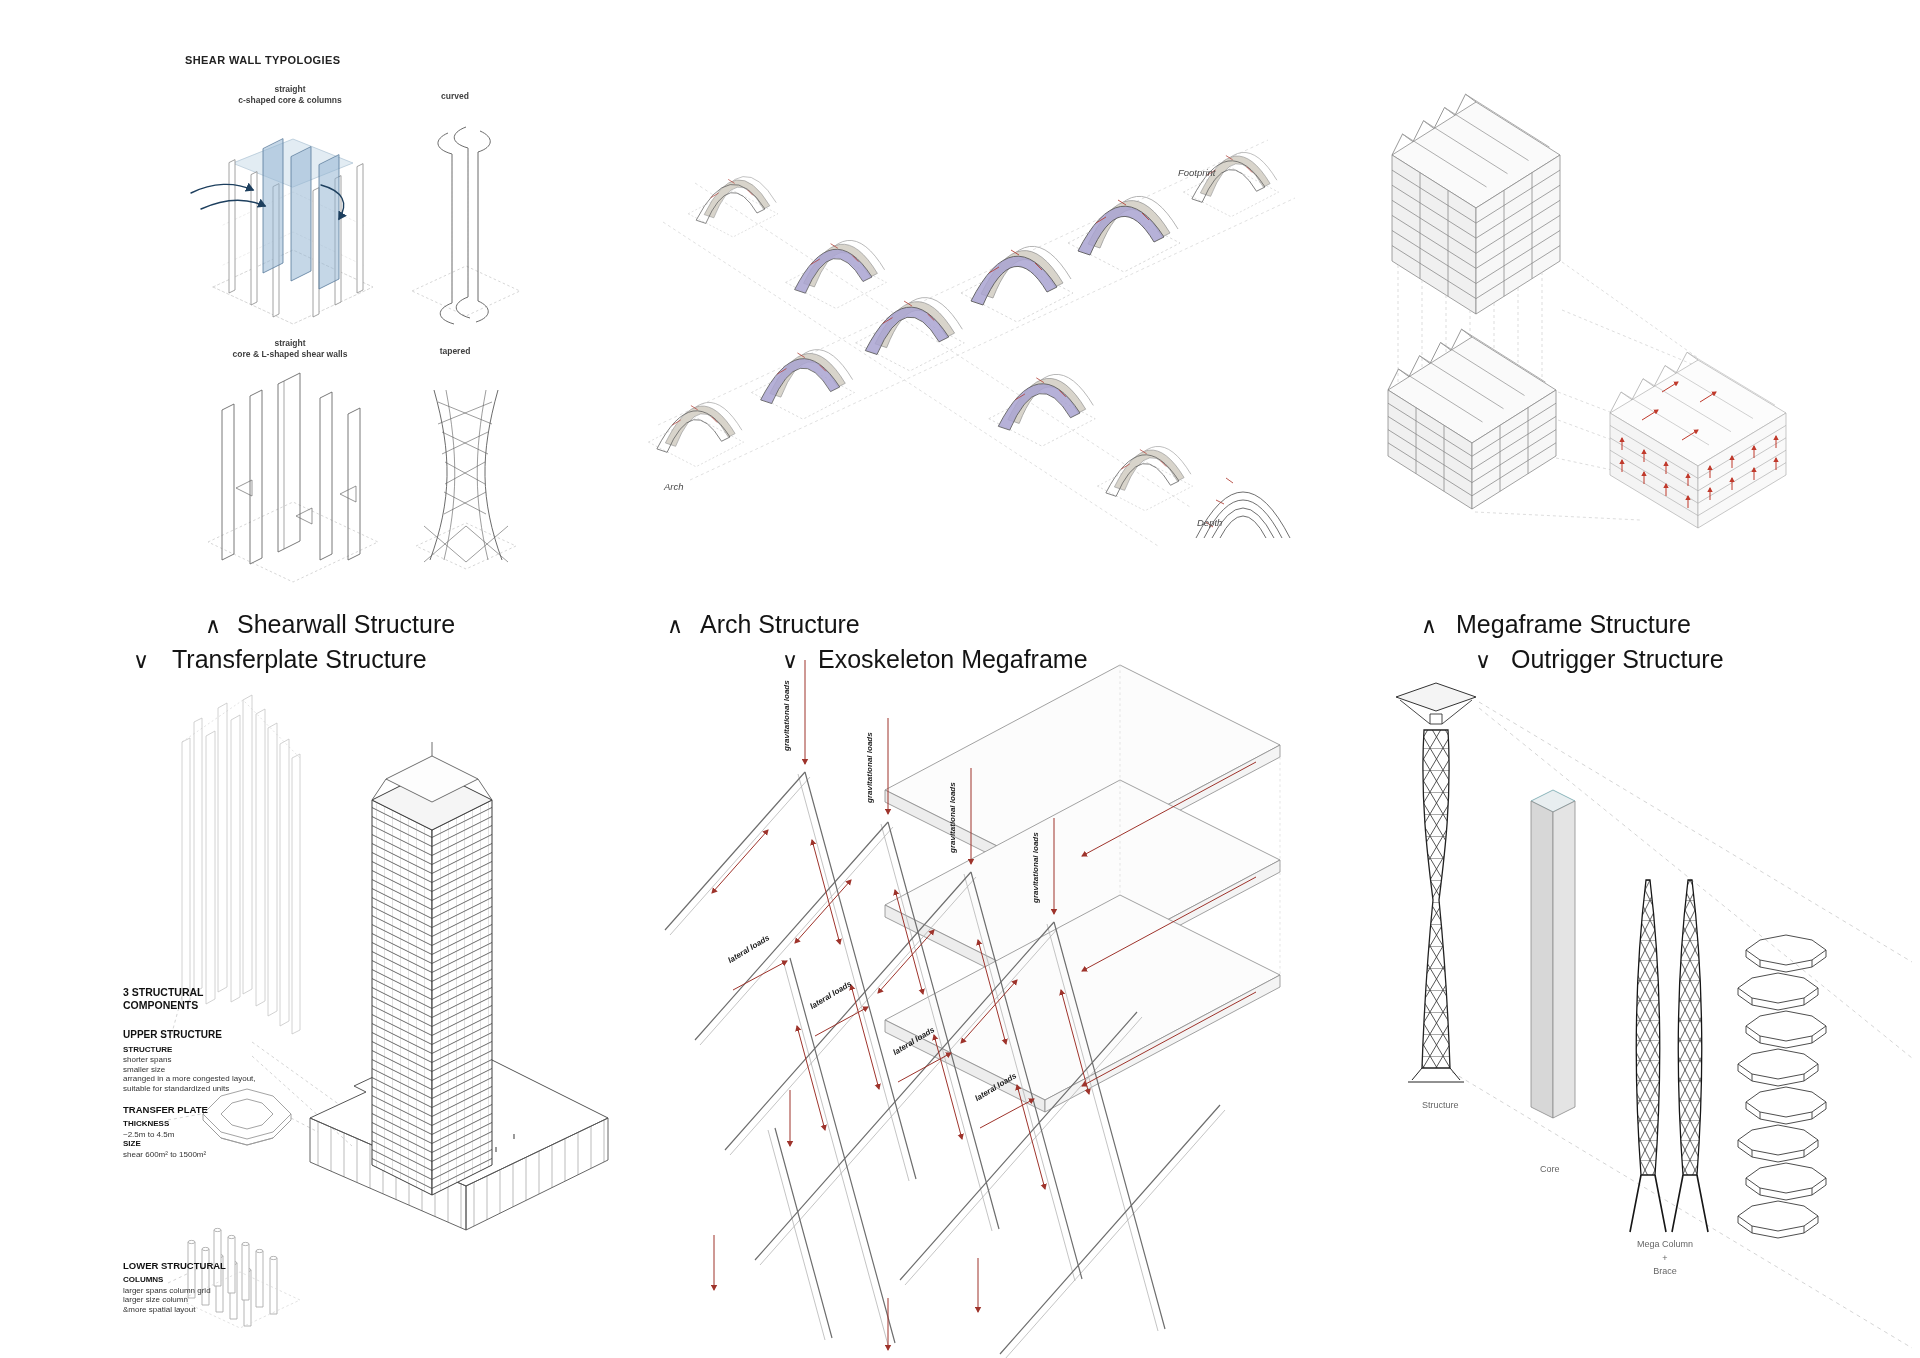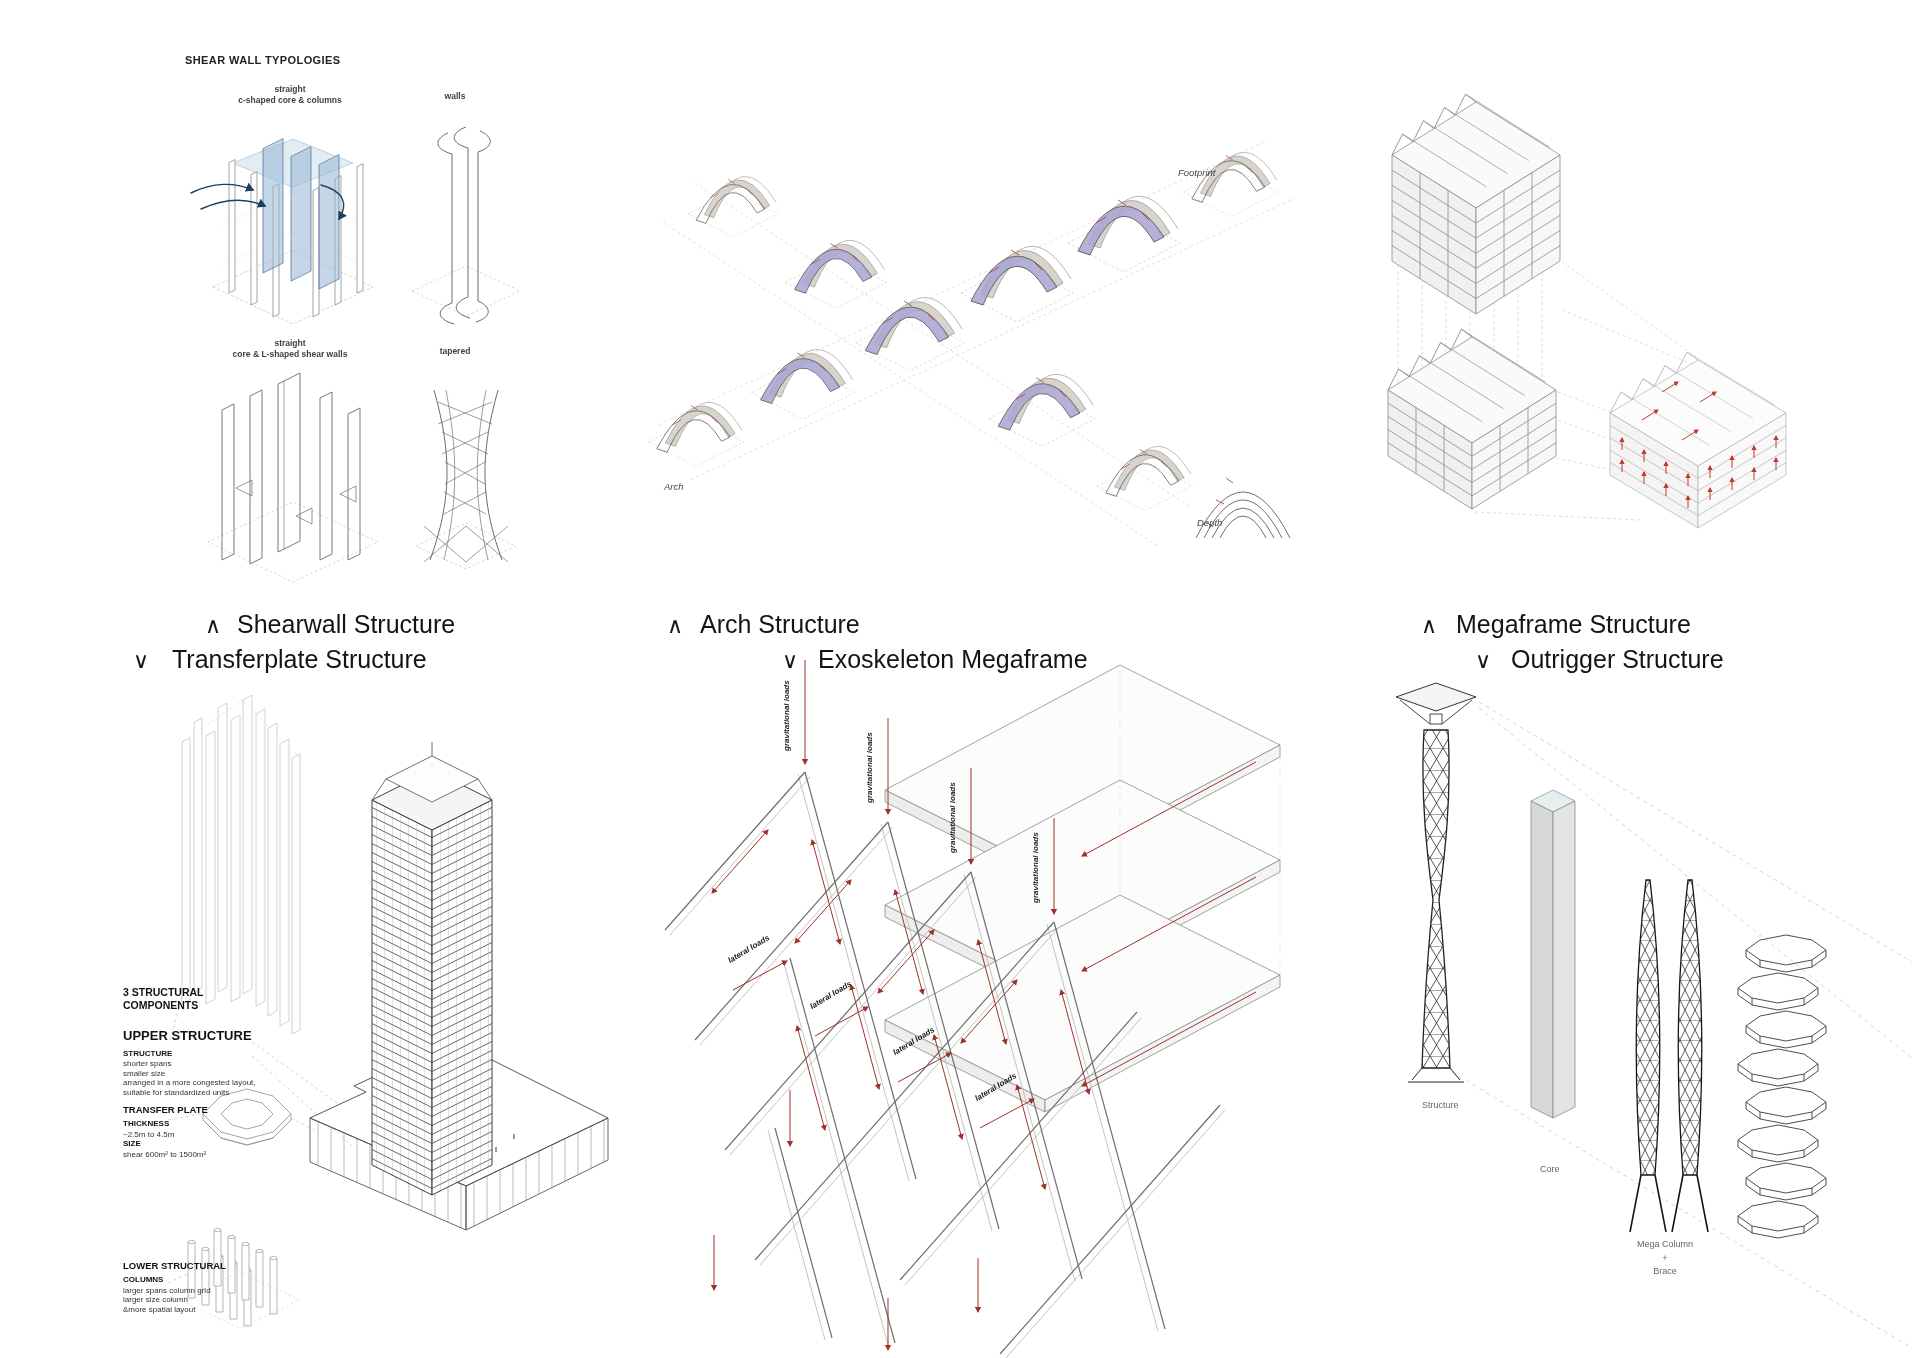--- a/index.html
+++ b/index.html
@@ -389,21 +389,21 @@
   </g>
 </g>
 </svg>
 
 <div class="lbl t-title" style="left:185px;top:54px;">SHEAR WALL TYPOLOGIES</div>
 
 <div class="lbl t-typo" style="left:205px;top:84px;width:170px;">
   <div>straight</div>
   <div>c-shaped core &amp; columns</div>
 </div>
-<div class="lbl t-typo" style="left:395px;top:91px;width:120px;">walls</div>
+<div class="lbl t-typo" style="left:395px;top:91px;width:120px;">curved</div>
 <div class="lbl t-typo" style="left:205px;top:338px;width:170px;">
   <div>straight</div>
   <div>core &amp; L-shaped shear walls</div>
 </div>
 <div class="lbl t-typo" style="left:395px;top:346px;width:120px;">tapered</div>
 
 <div class="lbl t-hdr-sym" style="left:205px;top:613px;">∧</div>
 <div class="lbl t-hdr" style="left:237px;top:610px;">Shearwall Structure</div>
 <div class="lbl t-hdr-sym" style="left:133px;top:648px;">∨</div>
 <div class="lbl t-hdr" style="left:172px;top:645px;">Transferplate Structure</div>
@@ -418,21 +418,21 @@
 
 <div class="lbl t-iso" style="left:1178px;top:131px;margin-top:36px;">Footprint</div>
 <div class="lbl t-iso" style="left:664px;top:481px;">Arch</div>
 <div class="lbl t-iso" style="left:1197px;top:517px;">Depth</div>
 
 <div class="lbl t-sec" style="left:123px;top:986px;">
   <div>3 STRUCTURAL</div>
   <div>COMPONENTS</div>
 </div>
 <div class="lbl" style="left:123px;top:1028px;">
-  <div class="t-sub" style="font-size:13px;">UPPER STRUCTURE</div>
+  <div class="t-sub" style="font-size:10px;">UPPER STRUCTURE</div>
   <div class="t-sub" style="margin-top:4px;">STRUCTURE</div>
   <div class="t-body">shorter spans</div>
   <div class="t-body">smaller size</div>
   <div class="t-body">arranged in a more congested layout,</div>
   <div class="t-body">suitable for standardized units</div>
 </div>
 <div class="lbl" style="left:123px;top:1104px;">
   <div class="t-sub" style="font-size:9.5px;">TRANSFER PLATE</div>
   <div class="t-sub" style="margin-top:3px;">THICKNESS</div>
   <div class="t-body">~2.5m to 4.5m</div>

